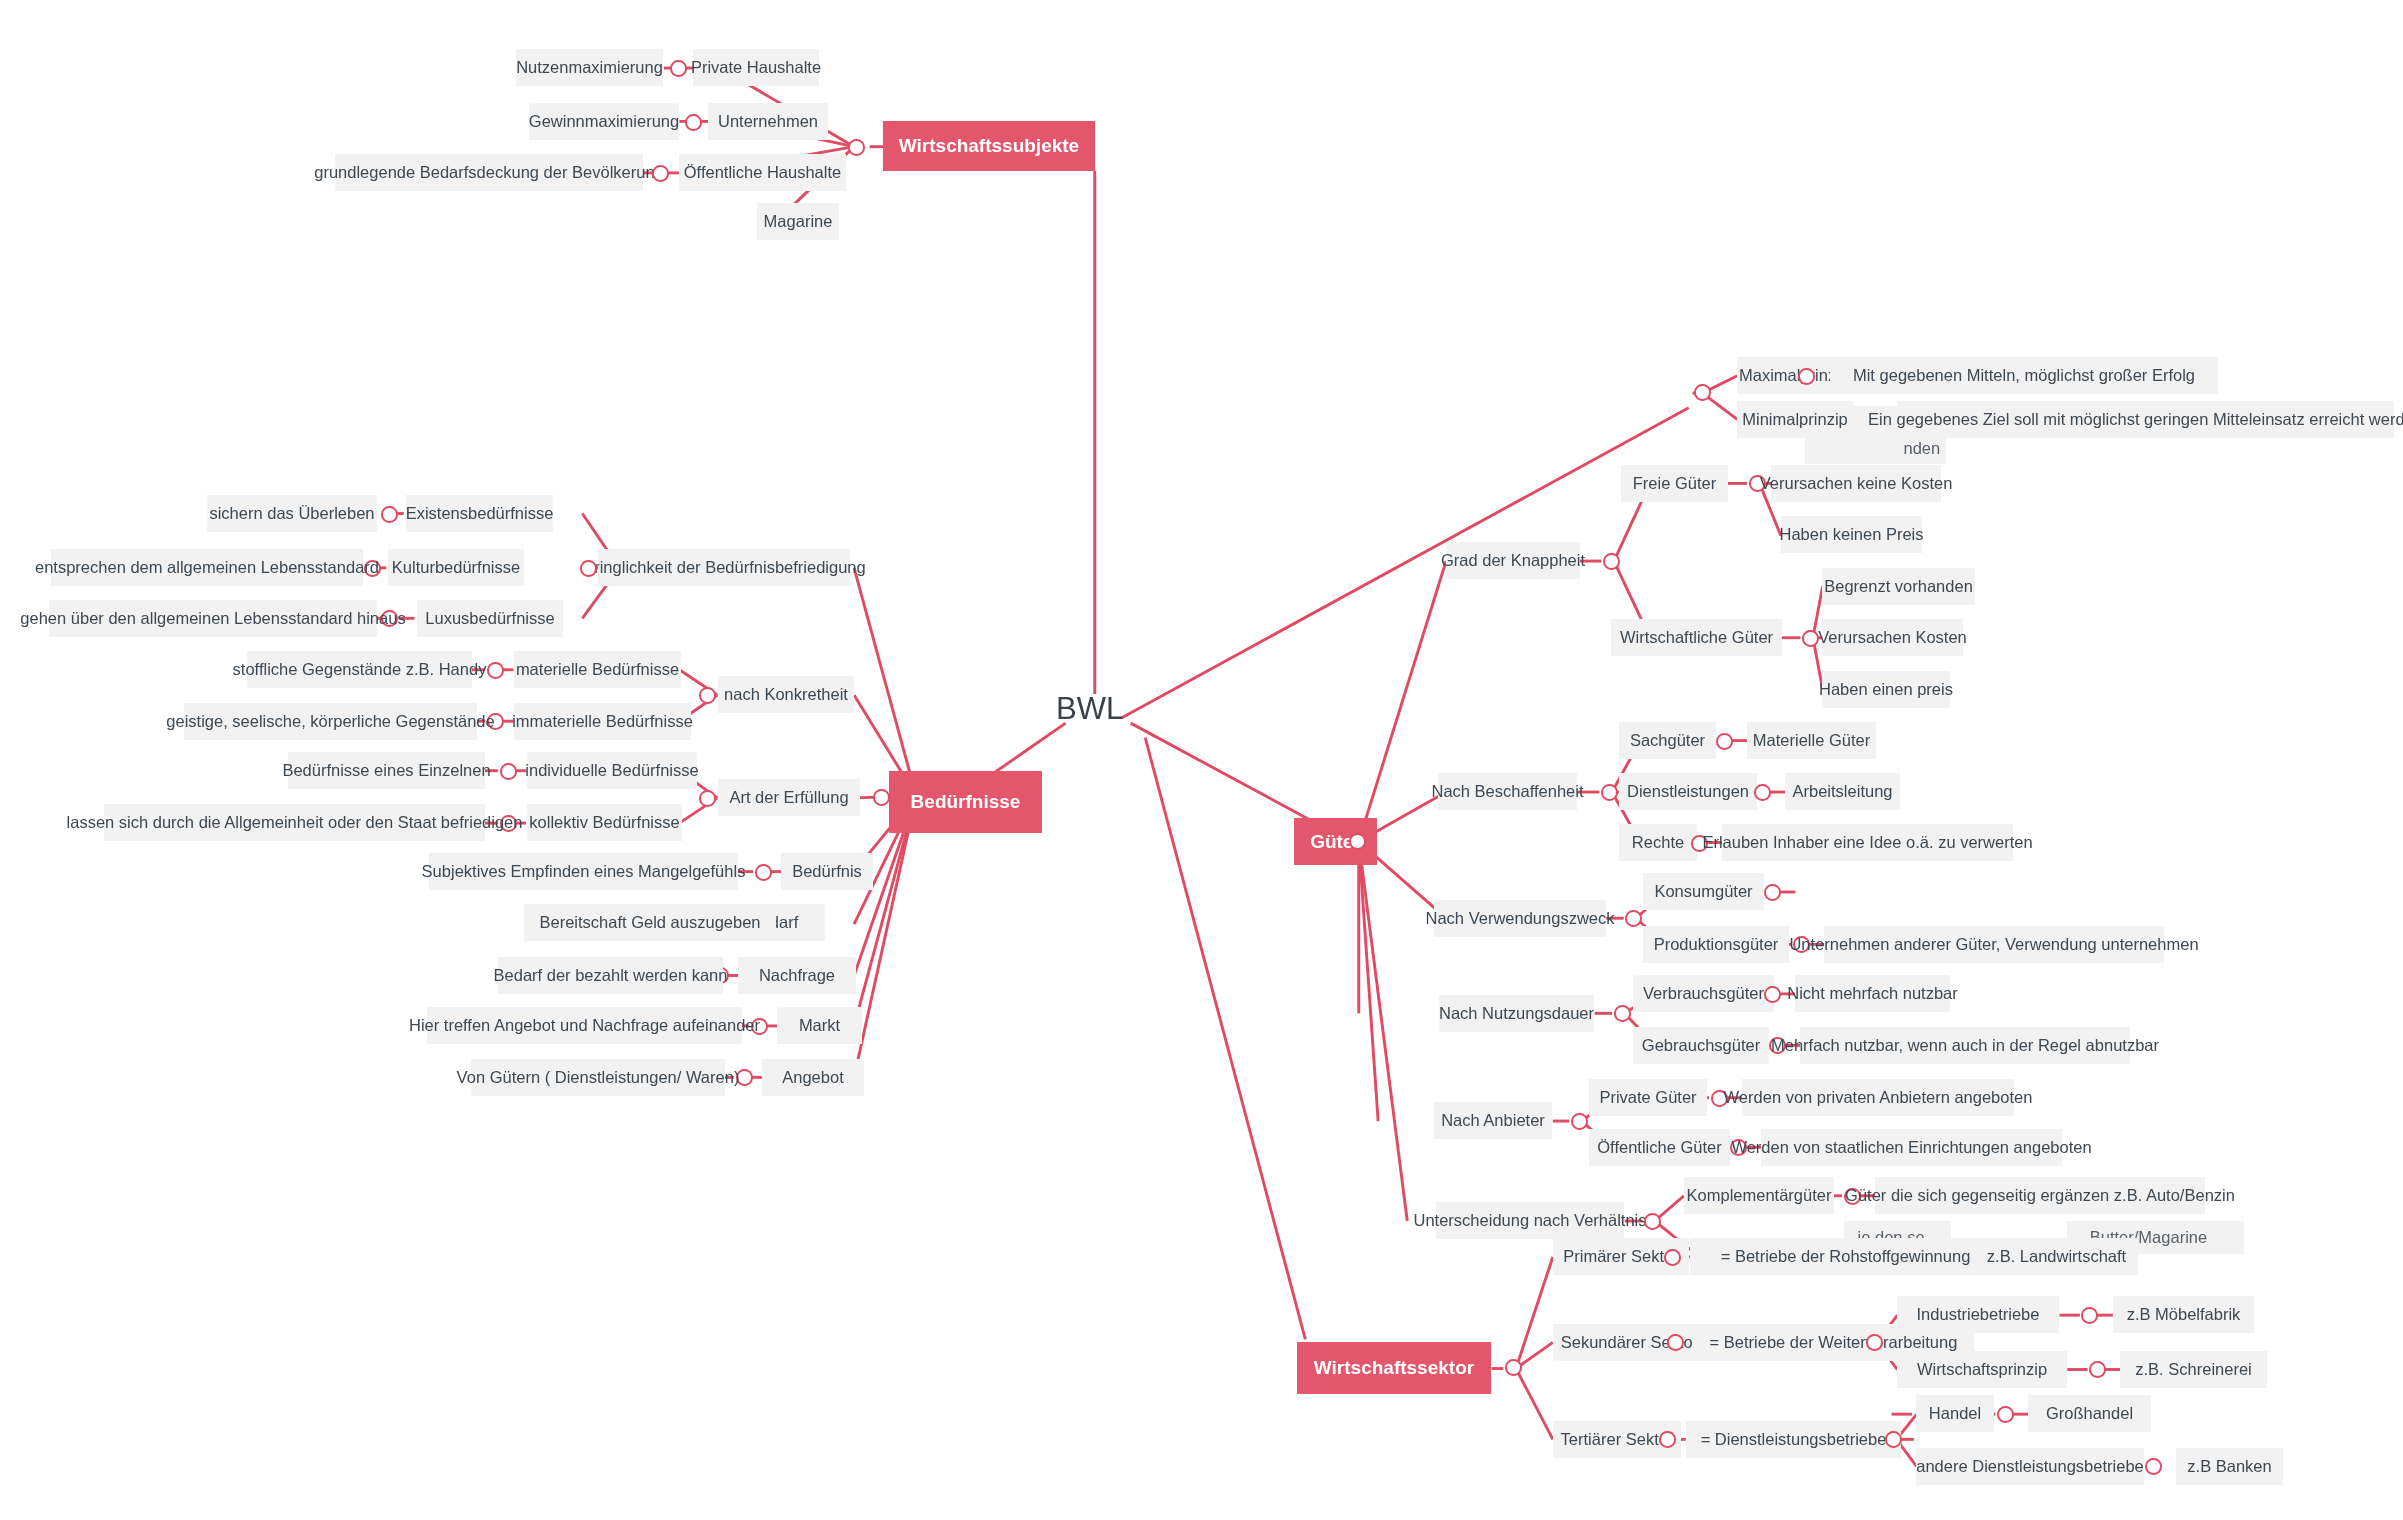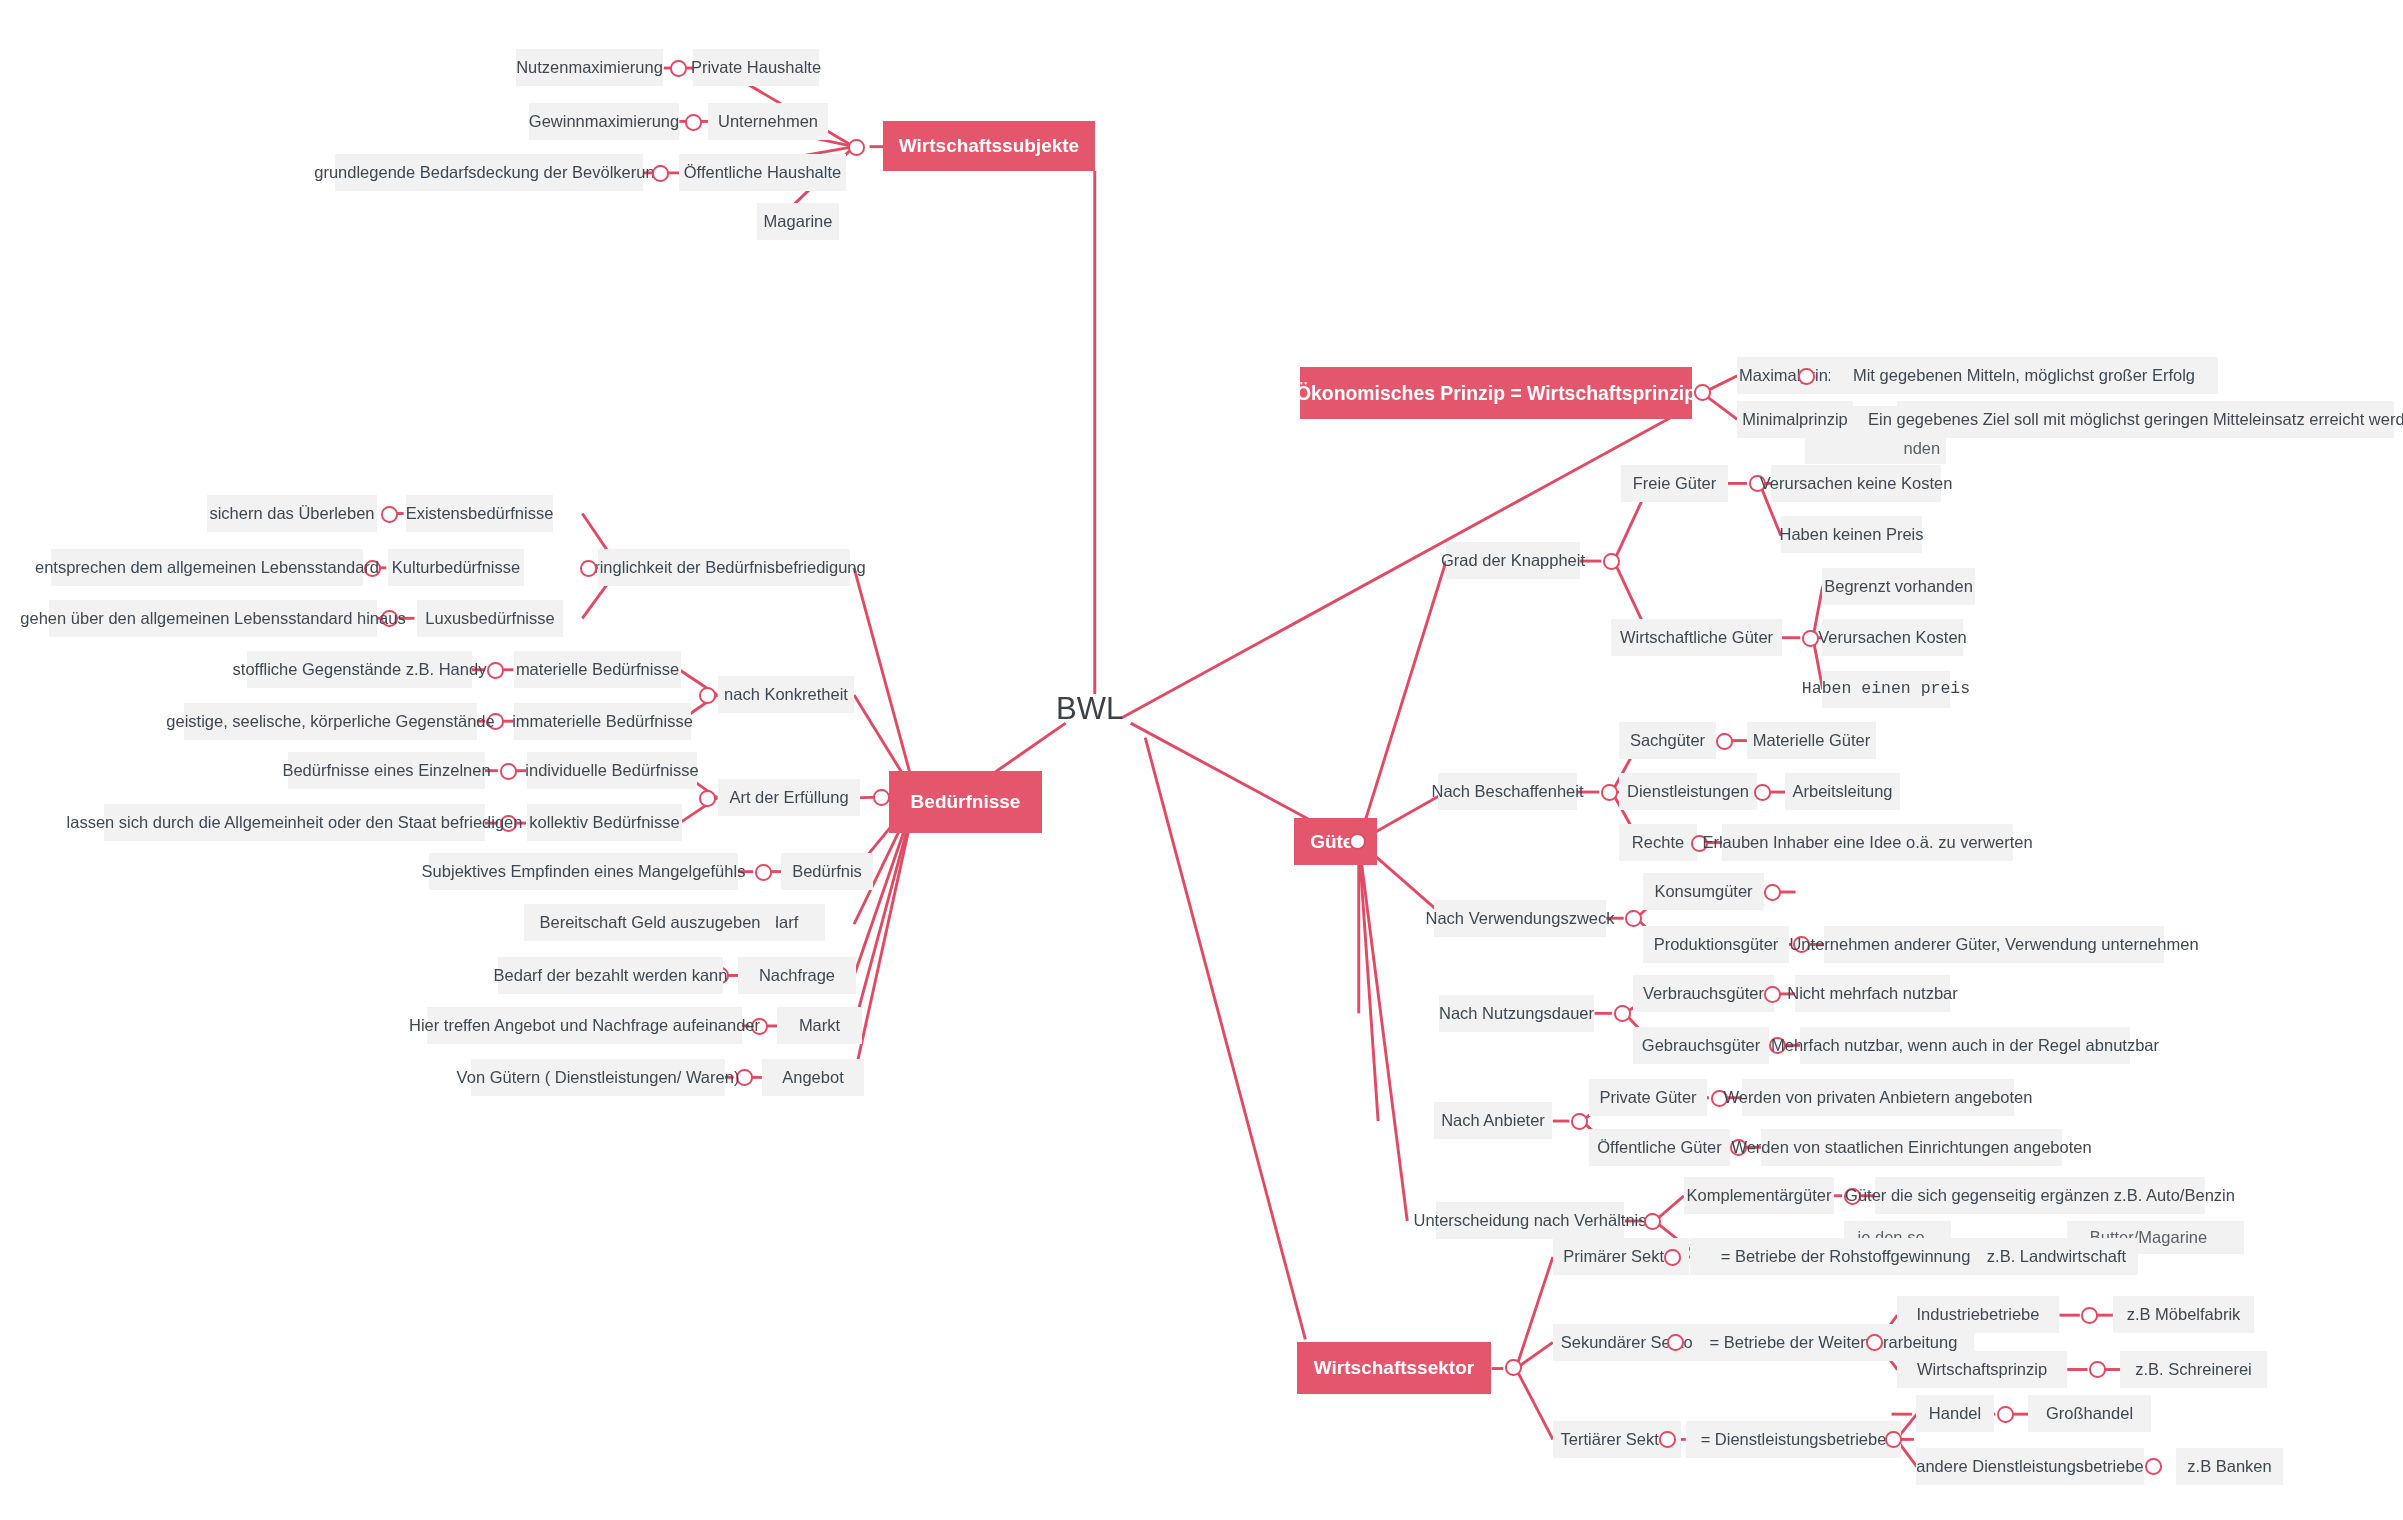--- a/index.html
+++ b/index.html
@@ -199,21 +199,20 @@
   <div class="node" style="left:708px;top:103px;width:120px;height:37px;">Unternehmen</div>
   <div class="node" style="left:529px;top:103px;width:150px;height:37px;">Gewinnmaximierung</div>
   <span class="conn" style="left:685px;top:114px;"></span>
 
   <div class="node" style="left:679px;top:154px;width:167px;height:37px;">Öffentliche Haushalte</div>
   <div class="node" style="left:335px;top:154px;width:308px;height:37px;">grundlegende Bedarfsdeckung der Bevölkerung</div>
   <span class="conn" style="left:652px;top:165px;"></span>
 
   <div class="node" style="left:757px;top:203px;width:82px;height:37px;">Magarine</div>
 
-  <div class="node brand small" style="left:1300px;top:367px;width:392px;height:52px;">Ökonomisches Prinzip = Wirtschaftsprinzip</div>
   <span class="conn" style="left:1694px;top:384px;"></span>
 
   <div class="node" style="left:1737px;top:357px;width:114px;height:37px;">Maximalprinzip</div>
   <div class="node" style="left:1830px;top:357px;width:388px;height:37px;">Mit gegebenen Mitteln, möglichst großer Erfolg</div>
   <span class="conn" style="left:1798px;top:368px;"></span>
 
   <div class="node occluded" style="left:1805px;top:406px;width:141px;height:58px;justify-content:flex-end;padding-right:5.8px;align-items:flex-end;padding-bottom:5.8px;font-size:16.5px;">nden</div>
   <div class="node" style="left:1737px;top:401px;width:116px;height:37px;">Minimalprinzip</div>
   <div class="node" style="left:1897px;top:401px;width:497px;height:37px;">Ein gegebenes Ziel soll mit möglichst geringen Mitteleinsatz erreicht werden</div>
 
@@ -224,21 +223,21 @@
   <span class="conn" style="left:1603px;top:553px;"></span>
   <div class="node" style="left:1621px;top:465px;width:107px;height:37px;">Freie Güter</div>
   <span class="conn" style="left:1749px;top:475px;"></span>
   <div class="node" style="left:1771px;top:465px;width:170px;height:37px;">Verursachen keine Kosten</div>
   <div class="node" style="left:1781px;top:516px;width:141px;height:37px;">Haben keinen Preis</div>
 
   <div class="node" style="left:1611px;top:619px;width:171px;height:37px;">Wirtschaftliche Güter</div>
   <span class="conn" style="left:1802px;top:630px;"></span>
   <div class="node" style="left:1822px;top:568px;width:153px;height:37px;">Begrenzt vorhanden</div>
   <div class="node" style="left:1822px;top:619px;width:141px;height:37px;">Verursachen Kosten</div>
-  <div class="node" style="left:1822px;top:671px;width:128px;height:37px;font-family:Liberation Mono, monospace;">Haben einen preis</div>
+  <div class="node" style="left:1822px;top:671px;width:128px;height:37px;">Haben einen preis</div>
 
   <div class="node" style="left:1438px;top:773px;width:139px;height:37px;">Nach Beschaffenheit</div>
   <span class="conn" style="left:1601px;top:784px;"></span>
   <div class="node" style="left:1619px;top:722px;width:97px;height:37px;">Sachgüter</div>
   <span class="conn" style="left:1716px;top:733px;"></span>
   <div class="node" style="left:1747px;top:722px;width:129px;height:37px;">Materielle Güter</div>
 
   <div class="node" style="left:1619px;top:773px;width:138px;height:37px;">Dienstleistungen</div>
   <span class="conn" style="left:1754px;top:784px;"></span>
   <div class="node" style="left:1785px;top:773px;width:115px;height:37px;">Arbeitsleitung</div>

